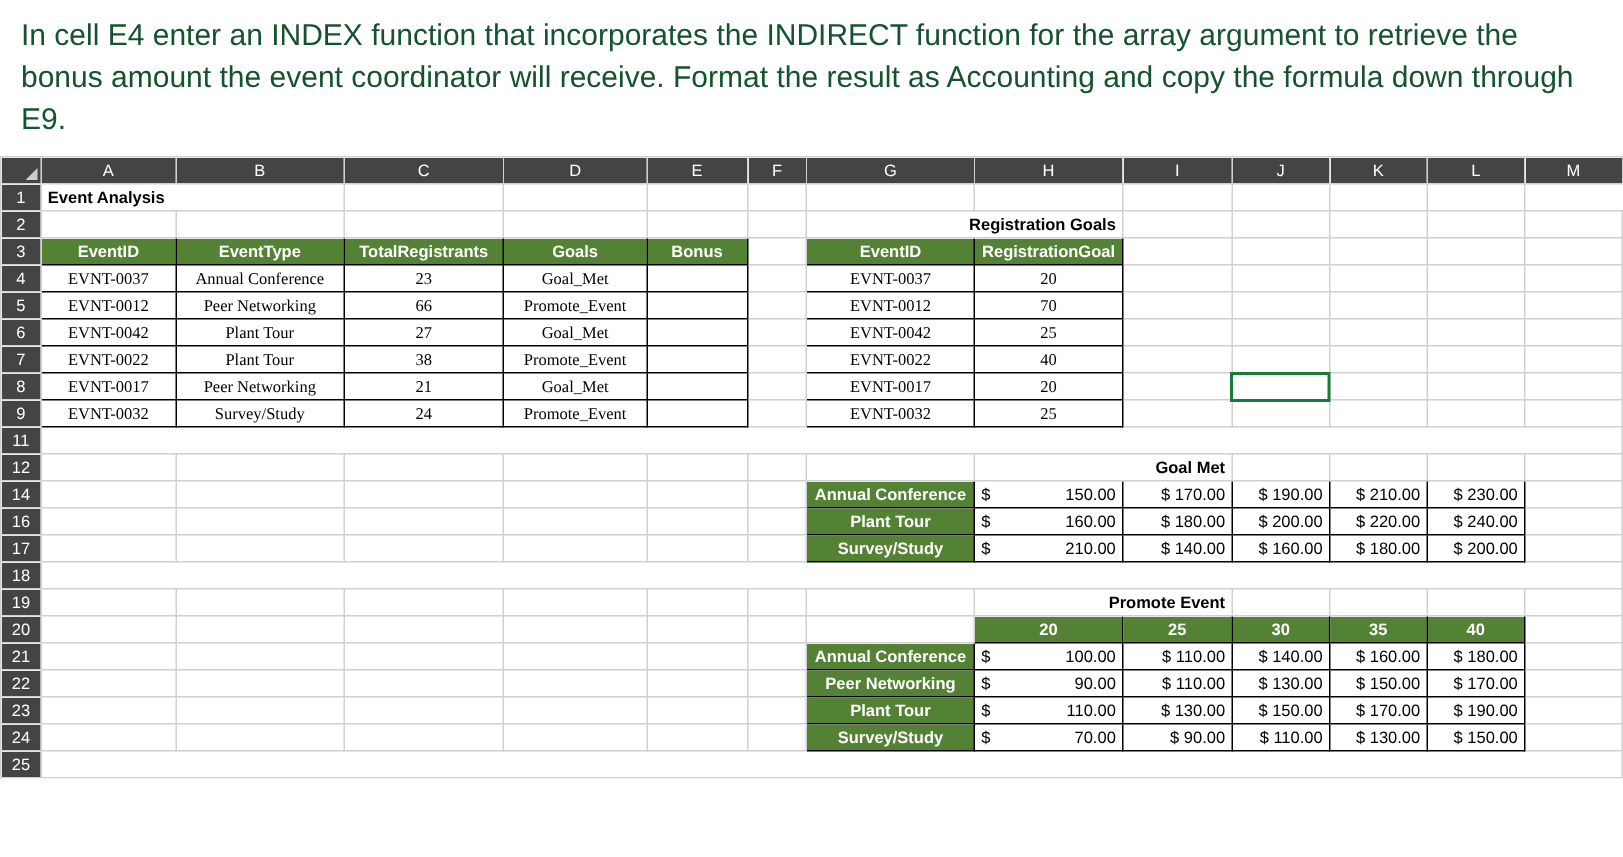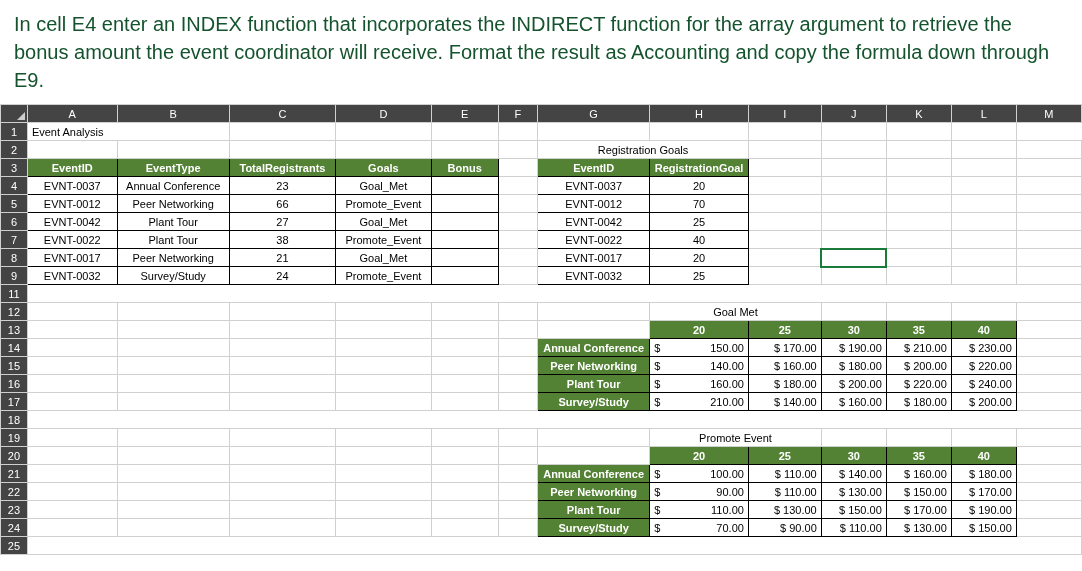--- a/index.html
+++ b/index.html
@@ -10,24 +10,24 @@
   table.grid th, table.grid td { border: 1px solid #d0d0d0; height: 18px; font-size: 11px; padding: 0 4px; overflow: hidden; white-space: nowrap; }
   table.grid th { background: #444; color: #fff; font-weight: normal; text-align: center; position: relative; }
   table.grid td.rowhdr { background: #444; color: #fff; text-align: center; width: 24px; font-weight: normal;}
   table.grid th.corner { background: #444; width: 24px; }
   table.grid th.corner::after { content:""; position:absolute; right:2px; bottom:2px; width:0; height:0; border-left:8px solid transparent; border-bottom:8px solid #ccc; }
 
   .colA { width: 80px; } .colB { width:100px; } .colC { width:95px; } .colD { width:85px; } .colE { width:60px; }
   .colF { width:35px; } .colG { width:100px; } .colH { width:88px; } .colI { width:65px; } .colJ { width:58px; }
   .colK { width:58px; } .colL { width:58px; } .colM { width:58px; }
 
-  .bold { font-weight: normal; }
-  .center { text-align: center; }
+  .bold { font-weight: bold; }
+  .center { text-align: right; }
   .greenhdr { background: #548235; color: #fff; font-weight: bold; text-align: center; border:1px solid #000 !important; }
-  .databox { border:1px solid #000 !important; text-align: center; }
+  .databox { border:1px solid #000 !important; text-align: center; font-family: Liberation Serif, serif; }
   .moneycell { border:1px solid #000 !important; text-align: right; padding: 0 4px; }
   .moneycell .cur { float:left; }
   .sel { outline: 2px solid #1a7a3a; outline-offset:-1px; }
 </style>
 </head>
 <body>
 
 <div class="instruction">In cell E4 enter an INDEX function that incorporates the INDIRECT function for the array argument to retrieve the bonus amount the event coordinator will receive. Format the result as Accounting and copy the formula down through E9.</div>
 
 <div class="sheet-area">
@@ -223,68 +223,36 @@
           <td></td>
           <td></td>
           <td></td>
       <td class="bold center" colspan="2">Goal Met</td>
       <td></td>
           <td></td>
           <td></td>
           <td></td>
     </tr>
     <tr>
-          <td class="rowhdr">13</td>
-      <td></td>
-          <td></td>
-          <td></td>
-          <td></td>
-          <td></td>
-          <td></td>
-          <td></td>
-      <td class="greenhdr">20</td>
-      <td class="greenhdr">25</td>
-      <td class="greenhdr">30</td>
-      <td class="greenhdr">35</td>
-      <td class="greenhdr">40</td>
-      <td></td>
-    </tr>
-    <tr>
           <td class="rowhdr">14</td>
       <td></td>
           <td></td>
           <td></td>
           <td></td>
           <td></td>
           <td></td>
       <td class="greenhdr">Annual Conference</td>
       <td class="moneycell"><span class="cur">$</span><span>150.00</span></td>
       <td class="moneycell">$ 170.00</td>
       <td class="moneycell">$ 190.00</td>
       <td class="moneycell">$ 210.00</td>
       <td class="moneycell">$ 230.00</td>
       <td></td>
     </tr>
     <tr>
-          <td class="rowhdr">15</td>
-      <td></td>
-          <td></td>
-          <td></td>
-          <td></td>
-          <td></td>
-          <td></td>
-      <td class="greenhdr">Peer Networking</td>
-      <td class="moneycell"><span class="cur">$</span><span>140.00</span></td>
-      <td class="moneycell">$ 160.00</td>
-      <td class="moneycell">$ 180.00</td>
-      <td class="moneycell">$ 200.00</td>
-      <td class="moneycell">$ 220.00</td>
-      <td></td>
-    </tr>
-    <tr>
           <td class="rowhdr">16</td>
       <td></td>
           <td></td>
           <td></td>
           <td></td>
           <td></td>
           <td></td>
       <td class="greenhdr">Plant Tour</td>
       <td class="moneycell"><span class="cur">$</span><span>160.00</span></td>
       <td class="moneycell">$ 180.00</td>

